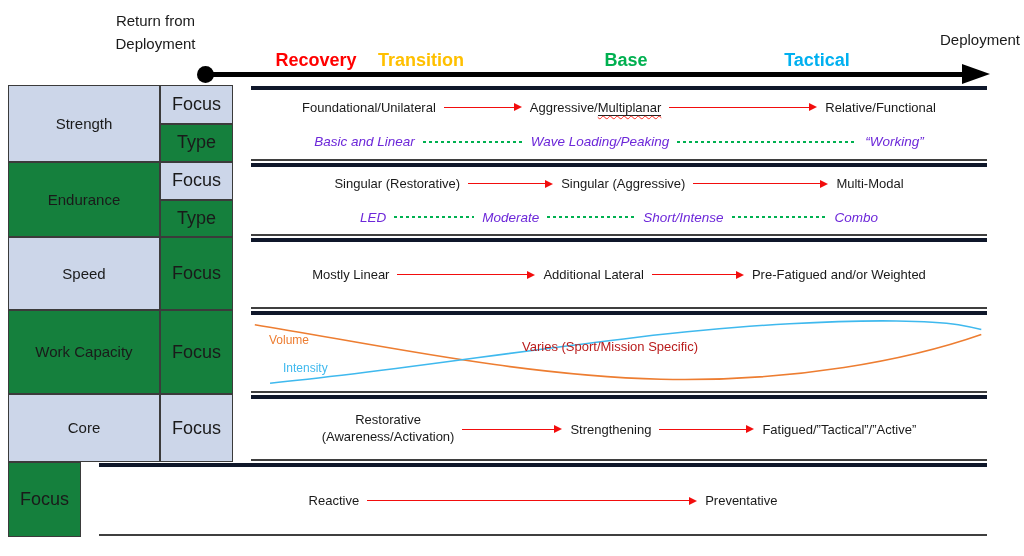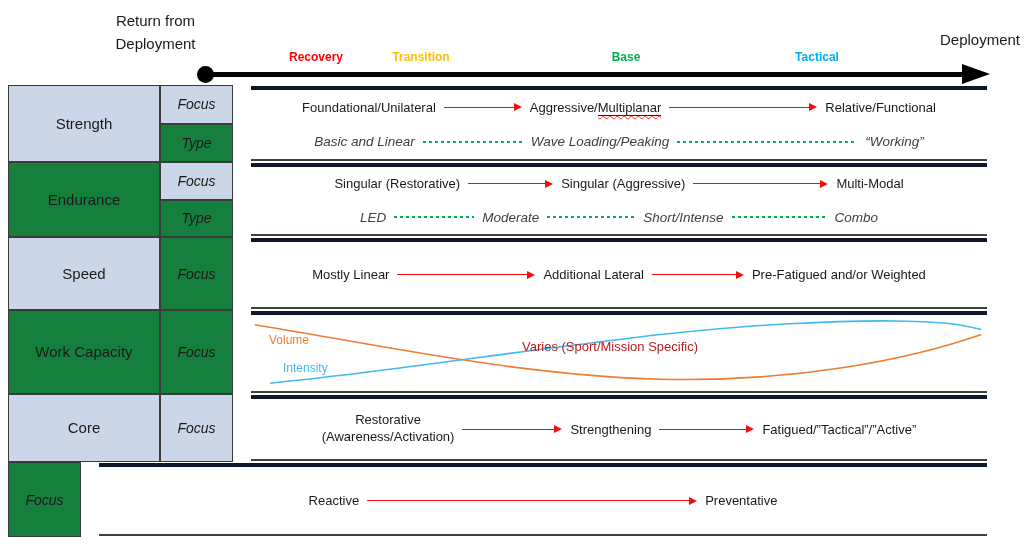--- a/index.html
+++ b/index.html
@@ -7,39 +7,39 @@
        font-family:"Liberation Sans",sans-serif;color:#1a1a1a}
 
   
   .hdr-label{position:absolute;font-weight:normal;font-size:15px}
   #return-label{left:88px;top:10px;width:135px;text-align:center;line-height:1.5;white-space:pre-line}
   #deployment-label{left:915px;top:31px;width:105px;text-align:right}
   #timeline-line{position:absolute;left:206px;top:72px;width:762px;height:5px;background:#000}
   #timeline-dot{position:absolute;left:197px;top:66px;width:17px;height:17px;border-radius:50%;background:#000}
   #timeline-arrowhead{position:absolute;left:962px;top:64px;width:0;height:0;
       border-left:28px solid #000;border-top:10px solid transparent;border-bottom:10px solid transparent}
-  .phase{position:absolute;top:50px;transform:translateX(-50%);font-weight:bold;font-size:12px;white-space:nowrap}
+  .phase{position:absolute;top:50px;transform:translateX(-50%);font-weight:bold;font-size:18px;white-space:nowrap}
   .phase-0{left:316px}.phase-1{left:421px}.phase-2{left:626px}.phase-3{left:817px}
 
   
   #table{position:absolute;left:8px;top:85px;width:997px}
   .band{display:flex}
   .band-h-0{height:77px}.band-h-1{height:75px}.band-h-2{height:73px}
   .band-h-3{height:84px}.band-h-4{height:68px}.band-h-5{height:75px}
   .cell{border:1px solid #3b3b3b;box-sizing:border-box;display:flex;align-items:center;
         justify-content:center;text-align:center}
   .label-cell{width:152px;font-size:15px;line-height:1.3;white-space:pre-line}
   .sub-col{width:73px;display:flex;flex-direction:column}
-  .tag-cell{flex:1;font-style:italic;font-size:14px}
+  .tag-cell{flex:1;font-size:18px}
   .shade-dark{background:#CCD6E9}
   .shade-light{background:#15803d}
   .content-col{flex:1;display:flex;flex-direction:column;position:relative;background:#fff;
       border-top:4px solid #0f172a;border-bottom:2px solid #3f3f3f;margin:1px 18px;box-sizing:border-box}
   .content-row{flex:1;display:flex;align-items:center;justify-content:center;gap:8px;font-size:13px}
-  .green-row{color:#404040;font-style:italic;font-size:13.5px}
+  .green-row{color:#6d28d9;font-style:italic;font-size:13.5px}
   .txt{white-space:nowrap}
   .txt2{line-height:1.3;text-align:center}
   .spell{border-bottom:1px solid #222;text-decoration-line:underline;text-decoration-style:wavy;
          text-decoration-color:#ff2a1f;text-decoration-thickness:1px;text-underline-offset:3px}
 
   
   .arr{display:inline-flex;align-items:center;height:10px;flex:0 0 auto}
   .arr-line{flex:1;height:0;border-top:1.6px solid #f20d0d}
   .arr-head{width:0;height:0;border-left:8px solid #f20d0d;
             border-top:4.5px solid transparent;border-bottom:4.5px solid transparent}

